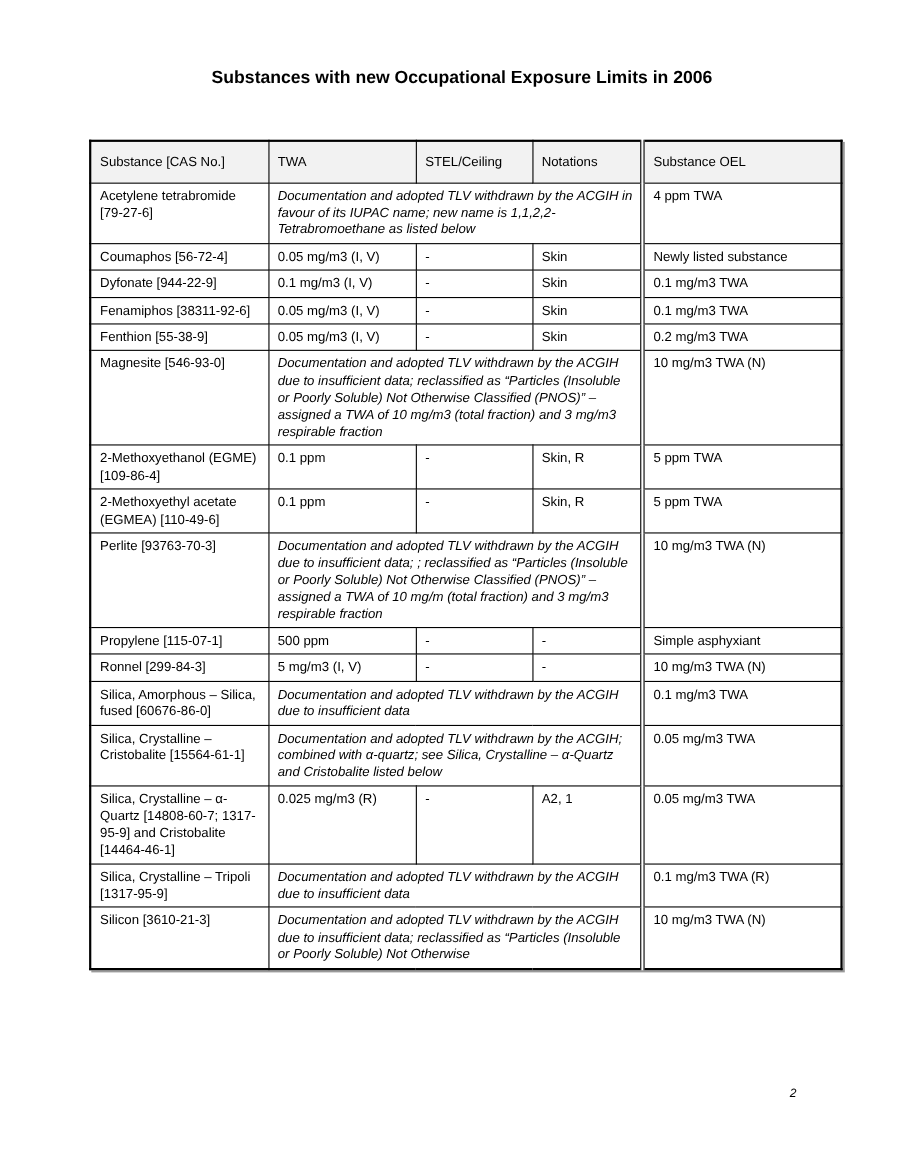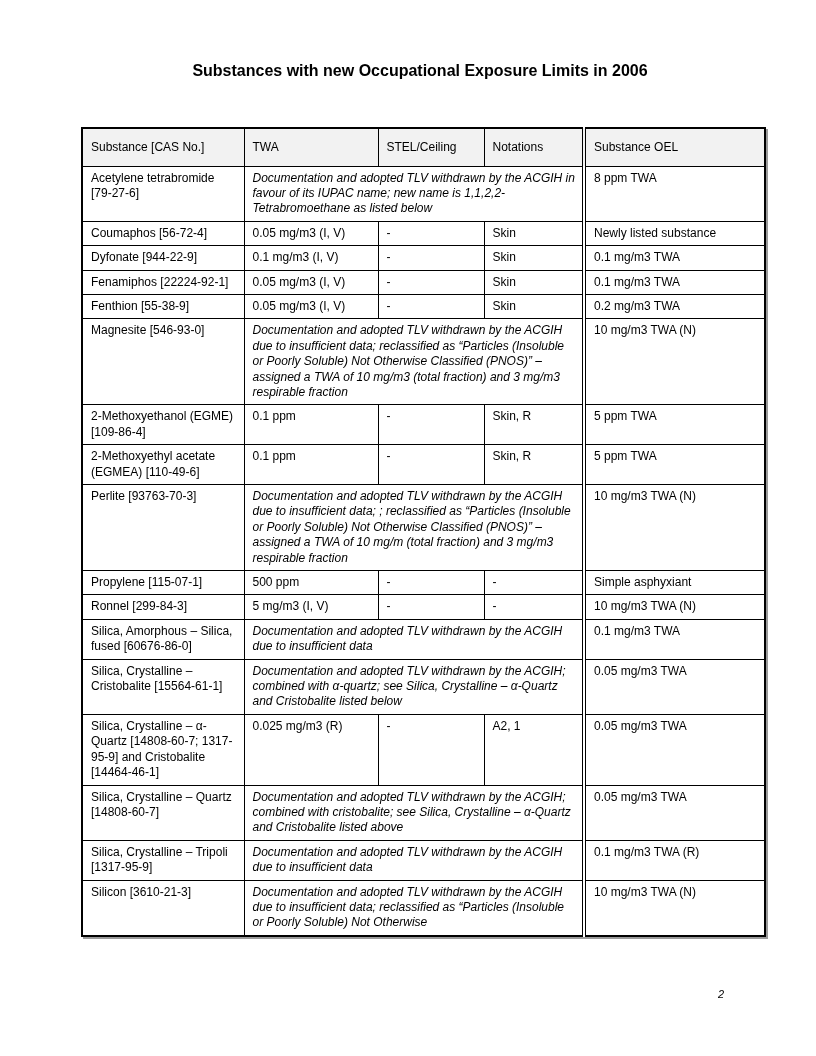--- a/index.html
+++ b/index.html
@@ -90,38 +90,38 @@
           <th>TWA</th>
           <th>STEL/Ceiling</th>
           <th>Notations</th>
           <th class="col-prev">Substance OEL</th>
         </tr>
     </thead>
     <tbody>
         <tr>
           <td class="substance-cell">Acetylene tetrabromide [79-27-6]</td>
           <td class="note-cell" colspan="3">Documentation and adopted TLV withdrawn by the ACGIH in favour of its IUPAC name; new name is 1,1,2,2-Tetrabromoethane as listed below</td>
-          <td class="col-prev">8 ppm TWA</td>
+          <td class="col-prev">4 ppm TWA</td>
         </tr>
         <tr>
           <td class="substance-cell">Coumaphos [56-72-4]</td>
           <td>0.05 mg/m3 (I, V)</td>
           <td>-</td>
           <td>Skin</td>
           <td class="col-prev">Newly listed substance</td>
         </tr>
         <tr>
           <td class="substance-cell">Dyfonate [944-22-9]</td>
           <td>0.1 mg/m3 (I, V)</td>
           <td>-</td>
           <td>Skin</td>
           <td class="col-prev">0.1 mg/m3 TWA</td>
         </tr>
         <tr>
-          <td class="substance-cell">Fenamiphos [22224-92-1]</td>
+          <td class="substance-cell">Fenamiphos [38311-92-6]</td>
           <td>0.05 mg/m3 (I, V)</td>
           <td>-</td>
           <td>Skin</td>
           <td class="col-prev">0.1 mg/m3 TWA</td>
         </tr>
         <tr>
           <td class="substance-cell">Fenthion [55-38-9]</td>
           <td>0.05 mg/m3 (I, V)</td>
           <td>-</td>
           <td>Skin</td>
@@ -176,25 +176,20 @@
           <td class="col-prev">0.05 mg/m3 TWA</td>
         </tr>
         <tr>
           <td class="substance-cell">Silica, Crystalline – α-Quartz [14808-60-7; 1317-95-9] and Cristobalite [14464-46-1]</td>
           <td>0.025 mg/m3 (R)</td>
           <td>-</td>
           <td>A2, 1</td>
           <td class="col-prev">0.05 mg/m3 TWA</td>
         </tr>
         <tr>
-          <td class="substance-cell">Silica, Crystalline – Quartz [14808-60-7]</td>
-          <td class="note-cell" colspan="3">Documentation and adopted TLV withdrawn by the ACGIH; combined with cristobalite; see Silica, Crystalline – α-Quartz and Cristobalite listed above</td>
-          <td class="col-prev">0.05 mg/m3 TWA</td>
-        </tr>
-        <tr>
           <td class="substance-cell">Silica, Crystalline – Tripoli [1317-95-9]</td>
           <td class="note-cell" colspan="3">Documentation and adopted TLV withdrawn by the ACGIH due to insufficient data</td>
           <td class="col-prev">0.1 mg/m3 TWA (R)</td>
         </tr>
         <tr>
           <td class="substance-cell">Silicon [3610-21-3]</td>
           <td class="note-cell" colspan="3">Documentation and adopted TLV withdrawn by the ACGIH due to insufficient data; reclassified as “Particles (Insoluble or Poorly Soluble) Not Otherwise</td>
           <td class="col-prev">10 mg/m3 TWA (N)</td>
         </tr>
       </tbody>

